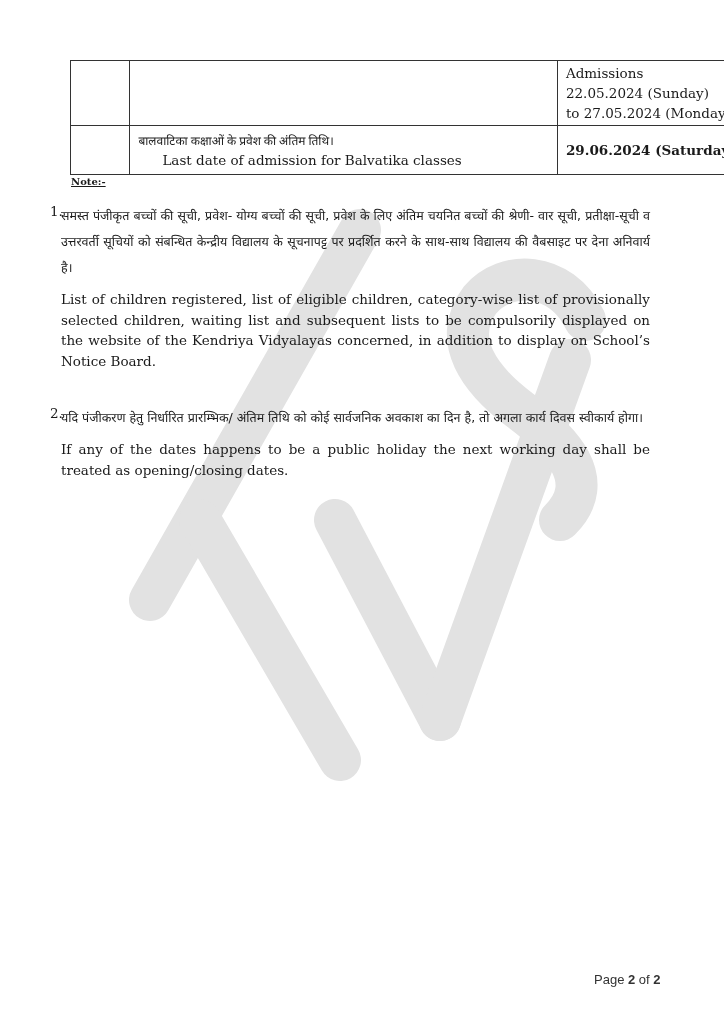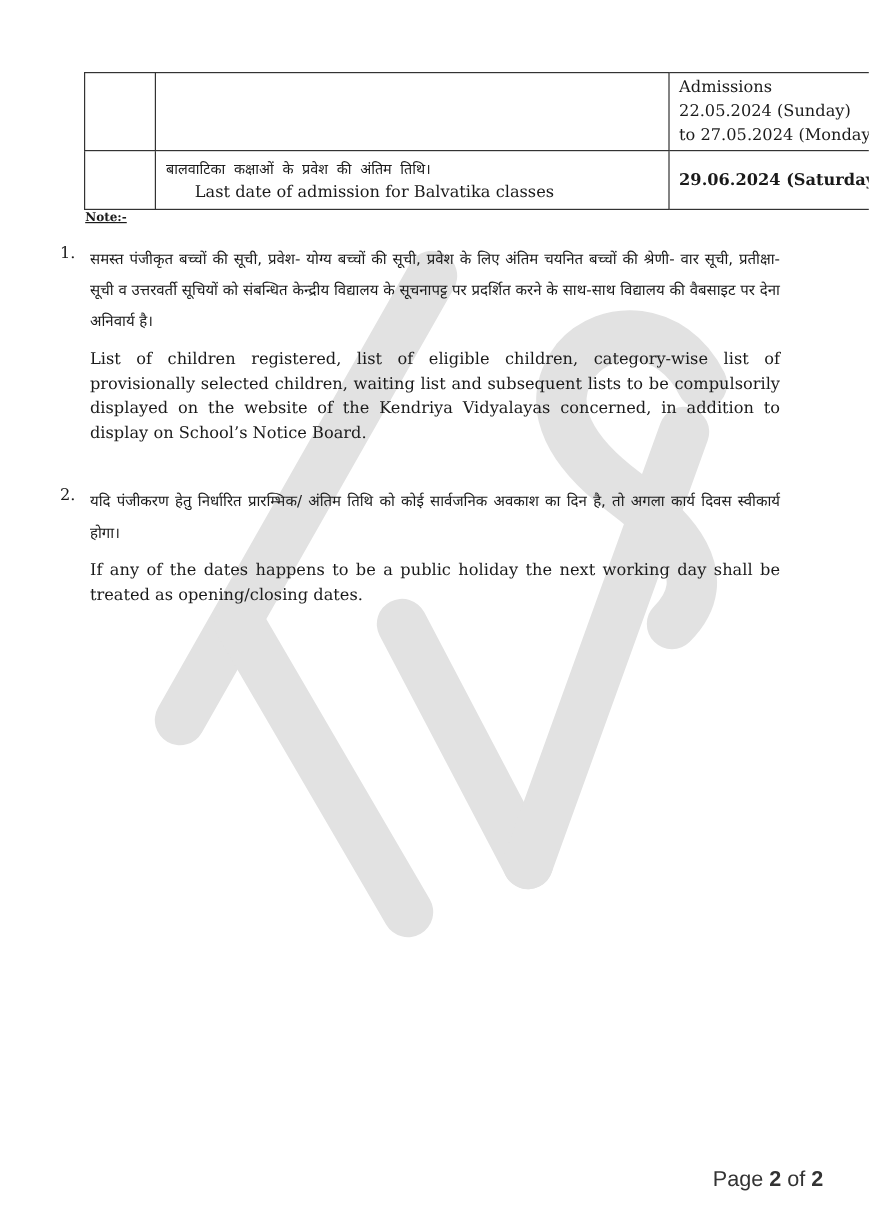--- a/index.html
+++ b/index.html
@@ -5,30 +5,30 @@
   html, body { margin:0; padding:0; background:#ffffff; }
   body { width:724px; height:1024px; position:relative; overflow:hidden;
          font-family:"DejaVu Serif","Liberation Serif",serif; color:#1a1a1a; }
   .watermark { position:absolute; left:0; top:0; width:724px; height:1024px; pointer-events:none; z-index:0; }
   .page { position:relative; z-index:1; }
   table.sched { position:absolute; left:70px; top:60px; width:710px; border-collapse:collapse; font-size:13.5px; }
   table.sched td { border:1.5px solid #333; vertical-align:top; padding:2px 8px; }
   td.c1 { width:33px; }
   td.c2 { width:343px; }
   td.c3 { width:170px; line-height:20px; }
-  .hindi { font-family:Liberation Mono, monospace; font-size:12px; }
+  .hindi { font-family:Liberation Serif, serif; font-size:12px; }
   .cell-bottom { display:flex; flex-direction:column; justify-content:center; height:44px; }
   .bold { font-weight:bold; }
   .note-title { position:absolute; left:71px; top:176px; font-size:10px; font-weight:bold; text-decoration:underline; }
   .item { position:absolute; left:50px; width:600px; font-size:13.5px; }
   .item .num { position:absolute; left:0; top:0; }
-  .item .body { margin-left:25px; }
+  .item .body { margin-left:11px; }
   .hi-para { font-family:"DejaVu Sans",sans-serif; font-size:12.5px; line-height:26px; text-align:justify; }
   .en-para { line-height:20.5px; text-align:justify; margin-top:8px; }
-  .footer { position:absolute; left:594px; top:972px; font-family:"Liberation Sans",sans-serif; font-size:18px; color:#333; }
+  .footer { position:absolute; left:594px; top:972px; font-family:"Liberation Sans",sans-serif; font-size:13px; color:#333; }
   .footer b { font-weight:bold; }
 </style>
 </head>
 <body>
 
 <svg class="watermark" viewBox="0 0 724 1024">
   <g fill="none" stroke="#e2e2e2" stroke-width="42" stroke-linecap="round" stroke-linejoin="round">
     <path d="M150 600 L360 230"></path>
     <path d="M200 520 L340 760"></path>
     <path d="M335 520 L440 720"></path>

